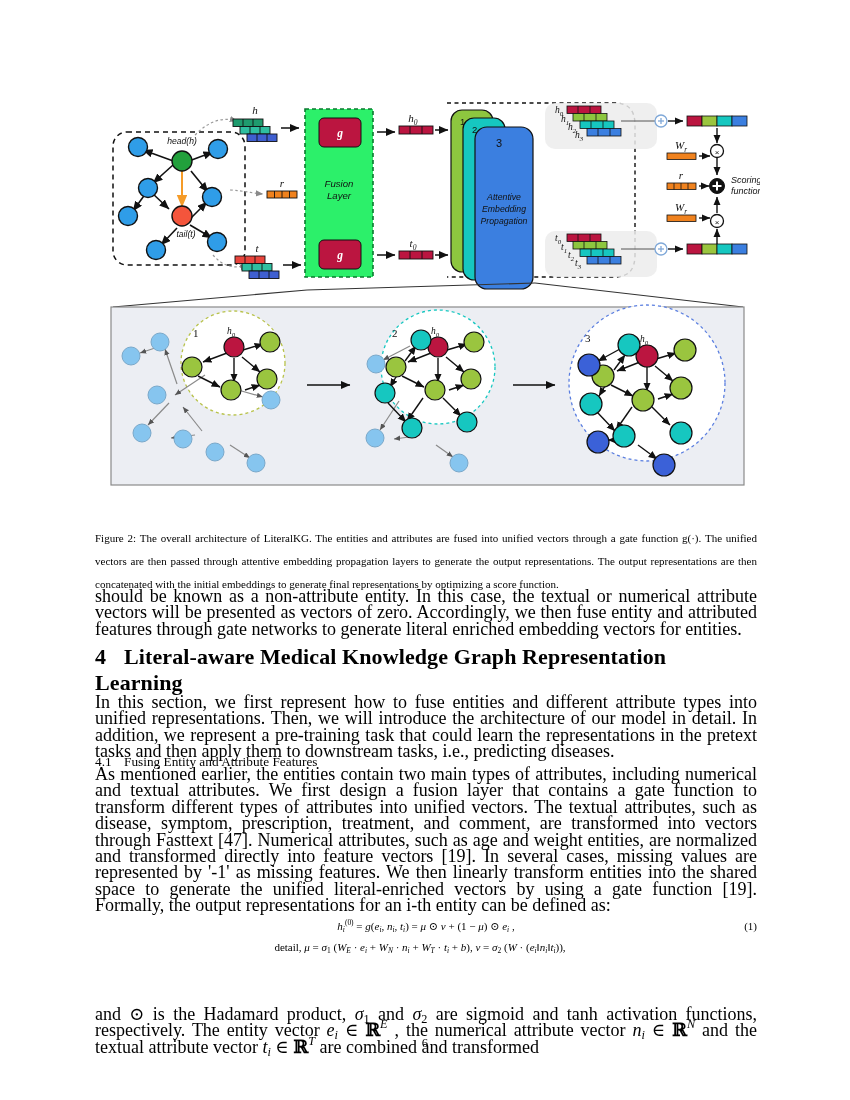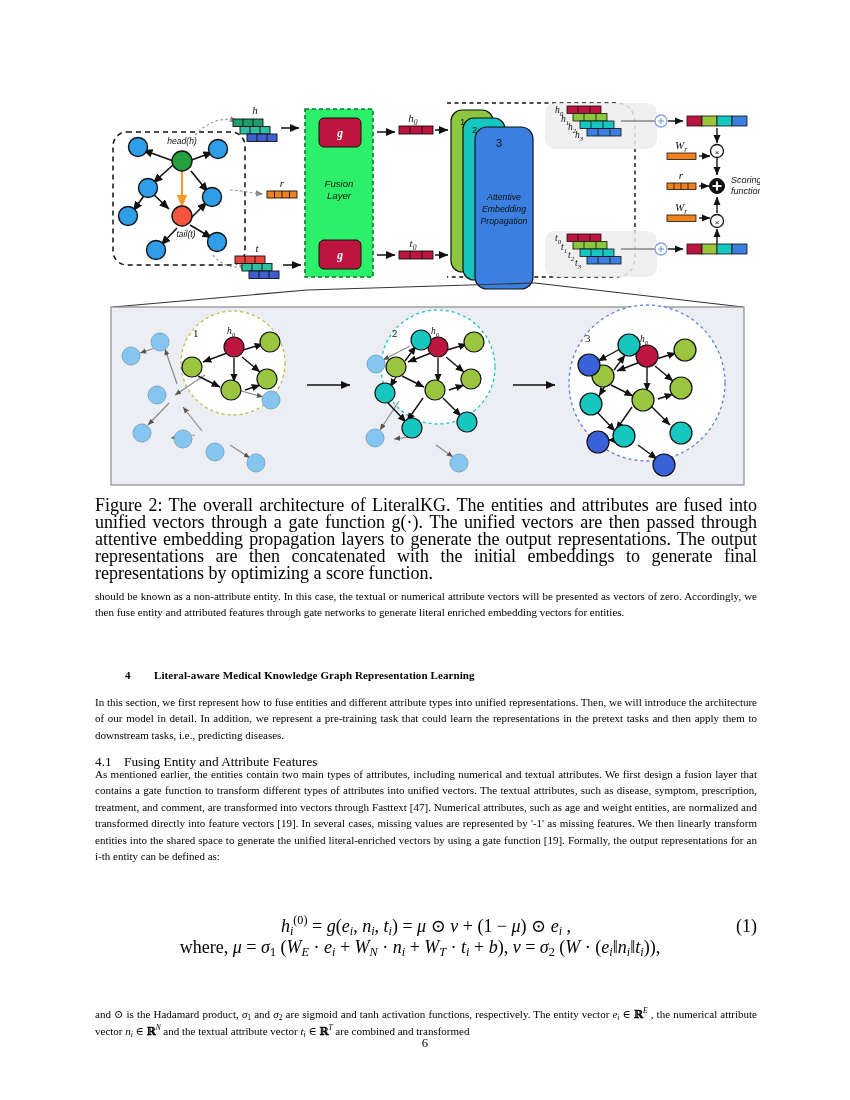--- a/index.html
+++ b/index.html
@@ -32,56 +32,55 @@
   }
   .fig-svg { display: block; }
 
   
   .col {
     position: absolute;
     left: 95px;
     width: 662px;
   }
   .caption {
-    top: 497px;
+    top: 527px;
+    font-size: 11px;
+    line-height: 23px;
+    text-align: justify;
+  }
+  .para {
     font-size: 18px;
-    line-height: 17px;
-    text-align: justify;
-  }
-  .para {
-    font-size: 11px;
     line-height: 16.4px;
     text-align: justify;
   }
   .p-intro { top: 588px; }
   .h1-sec {
-    top: 669px;
+    top: 644px;
     font-family: "Liberation Serif", "DejaVu Serif", serif;
     font-weight: bold;
-    font-size: 11px;
+    font-size: 22px;
     letter-spacing: 0.1px;
-    margin-left: 30px;
   }
   .h1-sec .num { display: inline-block; width: 29px; }
   .p-sec { top: 694px; font-family: Liberation Serif, serif; }
   .h2-sec {
     top: 754px;
     font-weight: normal;
     font-size: 13.3px;
   }
   .h2-sec .num { display: inline-block; width: 29px; }
   .p-fuse { top: 766px; }
 
   
   .eq-block {
     position: absolute;
     left: 95px;
     top: 916px;
     width: 662px;
-    font-size: 18px;
+    font-size: 11px;
   }
   .eq-row {
     position: relative;
     text-align: center;
     line-height: 21px;
     white-space: nowrap;
   }
   .eq-num {
     position: absolute;
     right: 0;
@@ -559,21 +558,21 @@
       <span class="mi">g</span><span class="mr">(</span><span class="mi">e</span><sub class="s mi">i</sub><span class="mr">,</span>
       <span class="mi">n</span><sub class="s mi">i</sub><span class="mr">,</span>
       <span class="mi">t</span><sub class="s mi">i</sub><span class="mr">)</span>
       <span class="mr">=</span>
       <span class="mi">μ</span> ⊙ <span class="mi">ν</span>
       <span class="mr">+ (1 −</span> <span class="mi">μ</span><span class="mr">)</span> ⊙
       <span class="mi">e</span><sub class="s mi">i</sub> <span class="mr">,</span>
       <span class="eq-num">(1)</span>
     </div>
     <div class="eq-row eq-line2">
-      <span class="mr">where,</span>
+      <span class="mr">detail,</span>
       <span class="mi">μ</span> <span class="mr">=</span> <span class="mi">σ</span><sub class="s mr">1</sub>
       <span class="mr">(</span><span class="mi">W</span><sub class="s mi">E</sub> · <span class="mi">e</span><sub class="s mi">i</sub>
       <span class="mr">+</span> <span class="mi">W</span><sub class="s mi">N</sub> · <span class="mi">n</span><sub class="s mi">i</sub>
       <span class="mr">+</span> <span class="mi">W</span><sub class="s mi">T</sub> · <span class="mi">t</span><sub class="s mi">i</sub>
       <span class="mr">+</span> <span class="mi">b</span><span class="mr">)</span><span class="mr">,</span>
       <span class="mi">ν</span> <span class="mr">=</span> <span class="mi">σ</span><sub class="s mr">2</sub>
       <span class="mr">(</span><span class="mi">W</span> · <span class="mr">(</span><span class="mi">e</span><sub class="s mi">i</sub>‖<span class="mi">n</span><sub class="s mi">i</sub>‖<span class="mi">t</span><sub class="s mi">i</sub><span class="mr">))</span><span class="mr">,</span>
     </div>
   </div>
 

